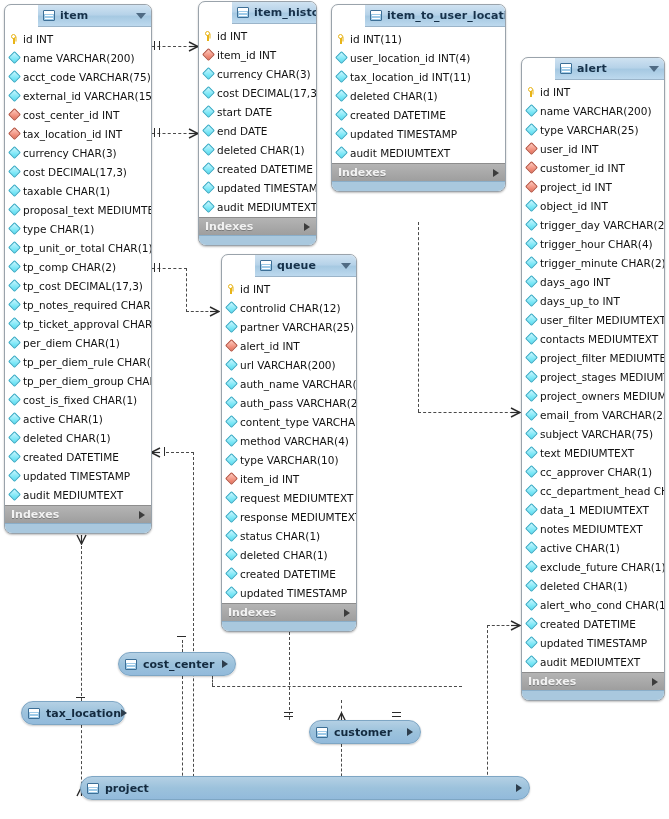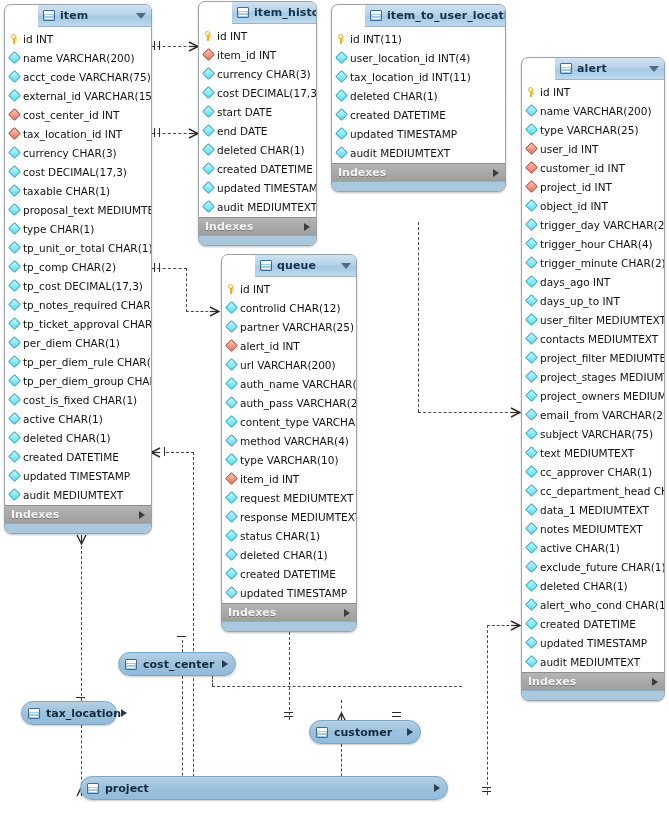--- a/index.html
+++ b/index.html
@@ -667,29 +667,29 @@
           <span class="lbl">Indexes</span>
           <span class="foot-caret"></span>
         </div>
         <div class="tbl-shadowbar"></div>
       </div>
       <div class="pill" style="left: 118px; top: 652px; width: 118px;">
         <span class="ico-tbl"></span>
         <span class="ptitle">cost_center</span>
         <span class="pcaret"></span>
       </div>
-      <div class="pill" style="left: 21px; top: 701px; width: 96px;">
+      <div class="pill" style="left: 21px; top: 701px; width: 104px;">
         <span class="ico-tbl"></span>
         <span class="ptitle">tax_location</span>
         <span class="pcaret"></span>
       </div>
       <div class="pill" style="left: 309px; top: 720px; width: 112px;">
         <span class="ico-tbl"></span>
         <span class="ptitle">customer</span>
         <span class="pcaret"></span>
       </div>
-      <div class="pill" style="left: 80px; top: 776px; width: 368px;">
+      <div class="pill" style="left: 80px; top: 776px; width: 450px;">
         <span class="ico-tbl"></span>
         <span class="ptitle">project</span>
         <span class="pcaret"></span>
       </div>
     </div>
 </div>
 
 </body></html>

